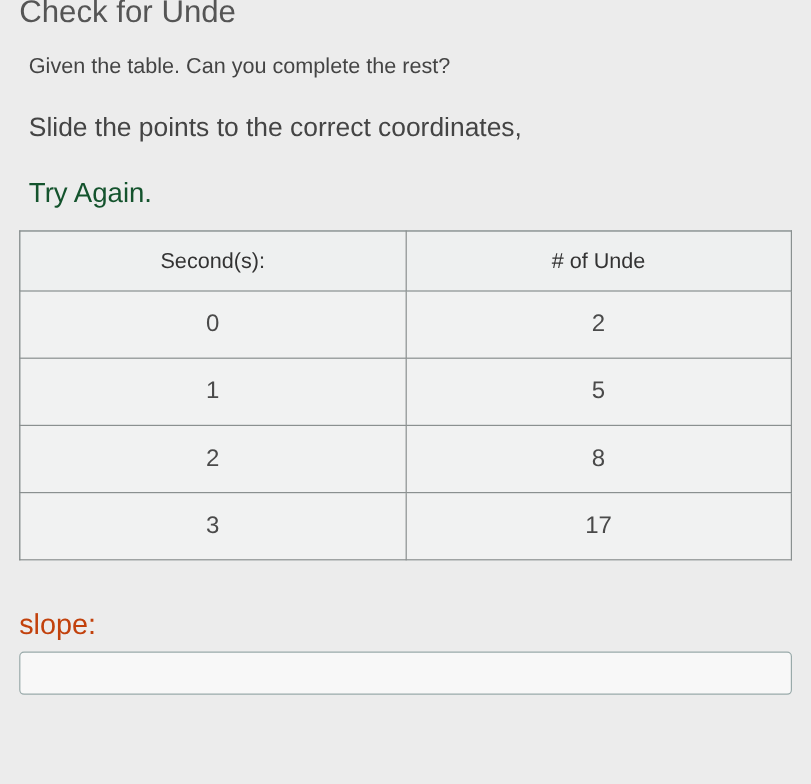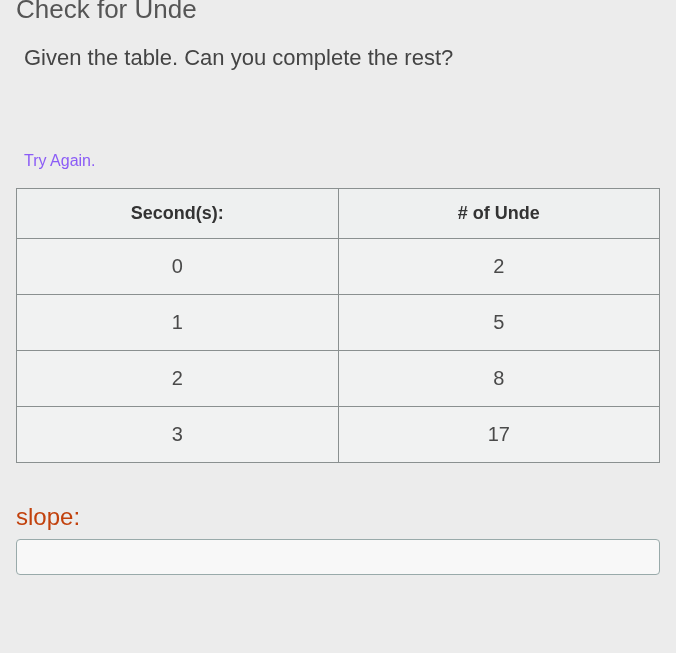--- a/index.html
+++ b/index.html
@@ -24,50 +24,50 @@
       font-size: 26px;
       color: #555;
       padding-right: 0;
       margin-right: -16px;
       white-space: nowrap;
       overflow: hidden;
       height: 30px;
       line-height: 18px;
     }
     .intro {
-      font-size: 22px;
+      font-size: 18px;
       color: #444;
       margin: 14px 0 24px 8px;
       line-height: 1.3;
     }
     .instructions {
       font-size: 22px;
       color: #444;
       margin: 0 0 26px 8px;
       line-height: 1.35;
     }
     .feedback {
-      font-size: 16px;
-      color: #8b5cf6;
+      font-size: 23px;
+      color: #14532d;
       margin: 0 0 18px 8px;
     }
     table {
       width: 100%;
       border-collapse: collapse;
       background: #f3f3f3;
       box-shadow: inset 0 0 0 1px #9aa;
     }
     table th, table td {
       border: 1px solid #8a9090;
       text-align: center;
       font-weight: normal;
       color: #333;
     }
     table th {
-      font-weight: bold;
+      font-weight: normal;
       font-size: 18px;
       padding: 14px 8px;
       background: #eef0f0;
       color: #333;
     }
     table td {
       font-size: 20px;
       padding: 16px 8px;
       color: #4a4a4a;
       background: #f1f2f2;
@@ -94,21 +94,21 @@
 </head>
 <body>
 
 <div class="page">
 
   <div class="header-cut">Check for Unde</div>
 
   <p class="intro">Given the table.  Can you complete the rest?</p>
 
   <p class="instructions">
-    <br>
+    <span>Slide the points to the correct coordinates,</span><br>
   </p>
 
   <p class="feedback">Try Again.</p>
 
   <table>
     <thead>
       <tr>
         <th>Second(s):</th>
         <th># of Unde</th>
       </tr>

